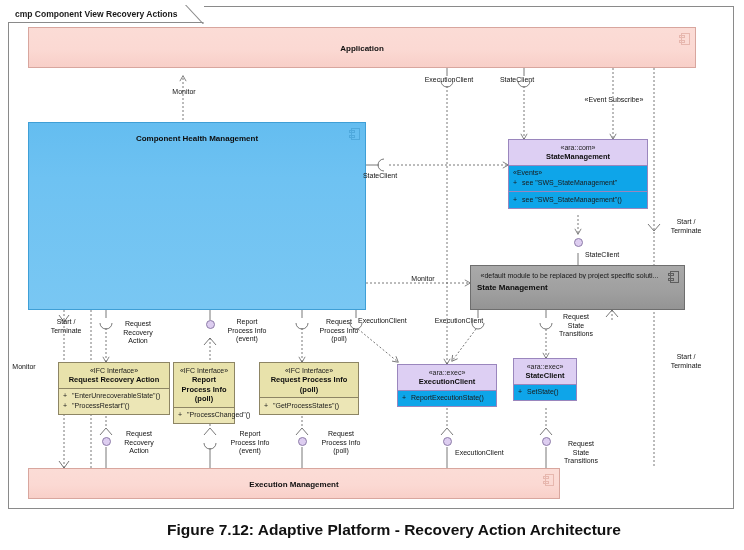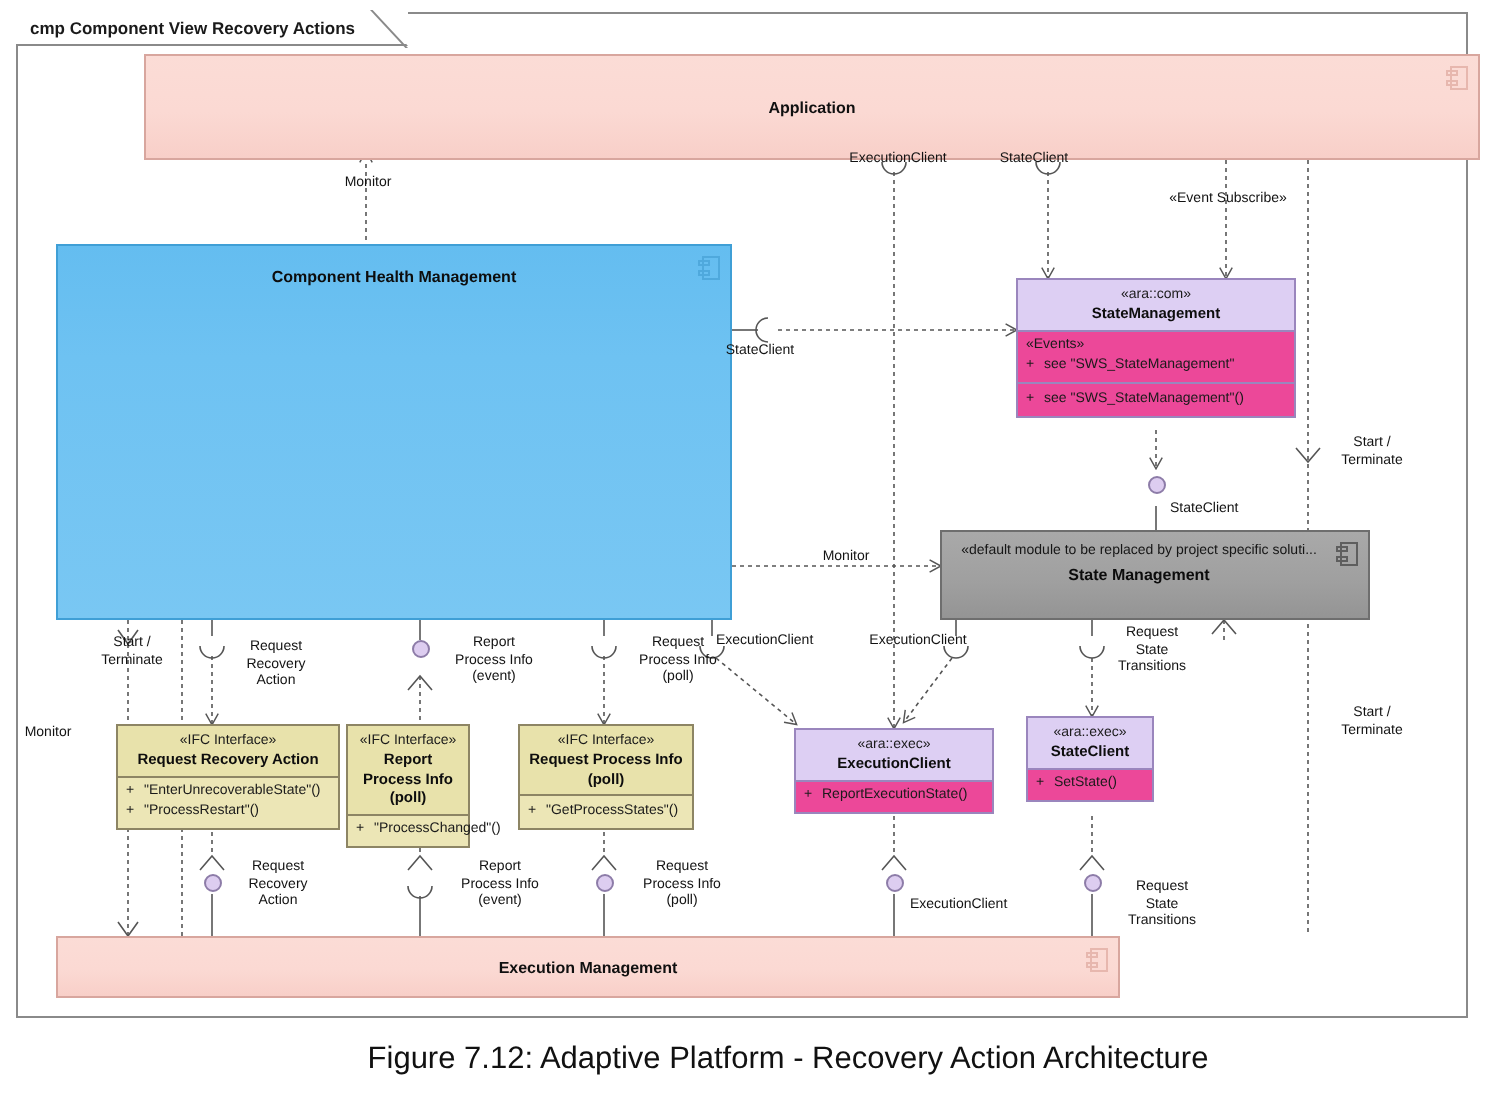--- a/index.html
+++ b/index.html
@@ -102,21 +102,21 @@
     background: linear-gradient(180deg,#a9a9a9 0%, #9f9f9f 60%, #949494 100%);
     border: 1px solid #6e6e6e;
   }
   .gray .stereo {
     position: absolute; left: 6px; right: 22px; top: 6px;
     text-align: center; font-size: 7px; color: #151515;
     white-space: nowrap; overflow: hidden; text-overflow: clip;
   }
   .gray .title {
     position: absolute; left: 6px; right: 22px; top: 17px;
-    text-align: center; font-weight: bold; font-size: 8px; color: #0c0c0c;
+    font-weight: bold; font-size: 8px; color: #0c0c0c;
   }
 
   
   .compicon { position: absolute; width: 11px; height: 12px; }
   .compicon .body {
     position: absolute; left: 2px; top: 0;
     width: 9px; height: 12px;
     border: 1px solid #6b6b6b; background: transparent;
     box-sizing: border-box;
   }
@@ -146,21 +146,21 @@
     padding: 2.5px 3px 3px 4px;
     border-bottom: 1px solid #8d8564;
   }
   .clsbox .sect:last-child { border-bottom: none; }
   .clsbox .op { font-size: 7px; color: #1a1a1a; line-height: 10px; white-space: nowrap; }
   .clsbox .op .plus { display: inline-block; width: 9px; color: #1a1a1a; }
   .clsbox .lbl { font-size: 7px; color: #1a1a1a; line-height: 10px; }
 
   .yellow { background: #ece6b6; border: 1px solid #8d8564; }
   .yellow .hdr { background: #e8e2ab; }
-  .purple { background: #ec4899; border: 1px solid #9a86bd; }
+  .purple { background: #0ea5e9; border: 1px solid #9a86bd; }
   .purple .hdr { background: #ddcff3; border-bottom-color: #9a86bd; }
   .purple .sect { border-bottom-color: #9a86bd; }
 
   
   .ball {
     position: absolute;
     width: 9px; height: 9px;
     border-radius: 50%;
     background: #ddcdf0;
     border: 1px solid #8d7ca8;
@@ -175,21 +175,21 @@
     text-align: center;
   }
   .edgelabel.multi { white-space: normal; }
 
   
   #caption {
     position: absolute;
     left: 0; right: 0; top: 521px;
     text-align: center;
     font-size: 15.5px;
-    font-weight: normal;
+    font-weight: bold;
     color: #111111;
     padding-left: 44px;
   }
   #watermark {
     position: absolute;
     right: 10px; top: 509px;
     font-size: 13px;
     color: #c3c3c3;
     letter-spacing: 0.4px;
     white-space: nowrap;
@@ -295,21 +295,21 @@
         <path d="M441,435 L447,428 L453,435"></path>
         <path d="M447,447 L447,468"></path>
 
         <path d="M546,408 L546,428" stroke-dasharray="2,2"></path>
         <path d="M540,435 L546,428 L552,435"></path>
         <path d="M546,447 L546,468"></path>
 
       </g>
     </svg>
 
-    <div class="node band" style="left:28px; top:27px; width:668px; height:53px;margin-left:44px;">
+    <div class="node band" style="left:28px; top:27px; width:668px; height:41px;">
       <div class="title">Application</div>
       <div class="compicon light" style="right:5px; top:5px;">
         <span class="body"></span>
           <span class="tab1"></span>
           <span class="tab2"></span>
       </div>
     </div>
 
     <div class="node phm" style="left:28px; top:122px; width:338px; height:188px;">
       <div class="title">Component Health Management</div>
@@ -359,21 +359,21 @@
       <div class="hdr">
         <div class="stereo">«IFC Interface»</div>
         <div class="nm">Report Process Info</div>
         <div class="nm">(poll)</div>
       </div>
       <div class="sect">
         <div class="op"><span class="plus">+</span><span>"ProcessChanged"()</span></div>
       </div>
     </div>
 
-    <div class="clsbox yellow" style="left:259px; top:362px; width:88px;">
+    <div class="clsbox yellow" style="left:259px; top:362px; width:100px;">
       <div class="hdr">
         <div class="stereo">«IFC Interface»</div>
         <div class="nm">Request Process Info</div>
         <div class="nm">(poll)</div>
       </div>
       <div class="sect">
         <div class="op"><span class="plus">+</span><span>"GetProcessStates"()</span></div>
       </div>
     </div>
 

